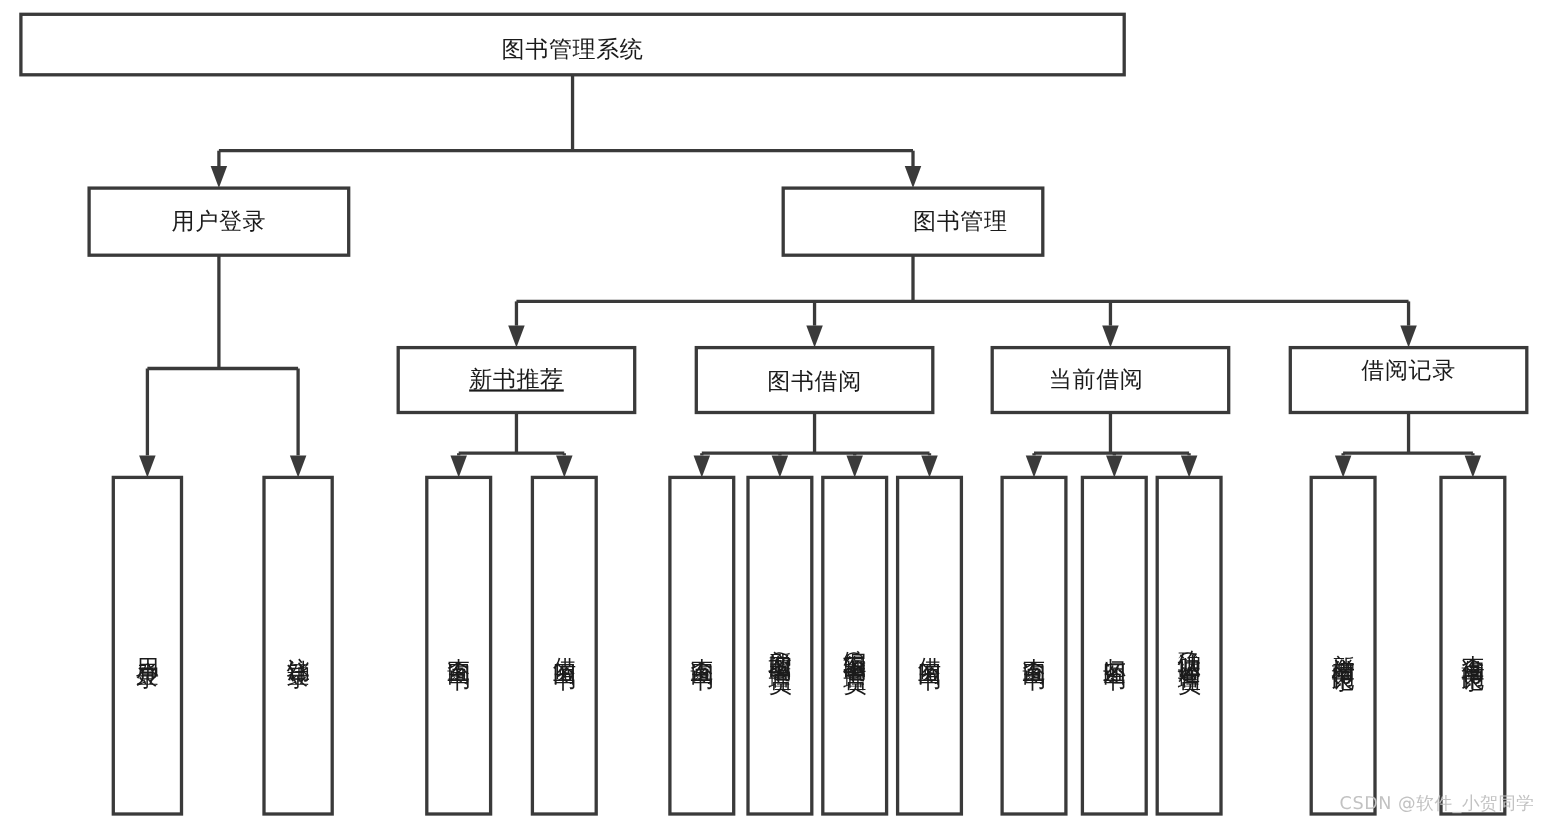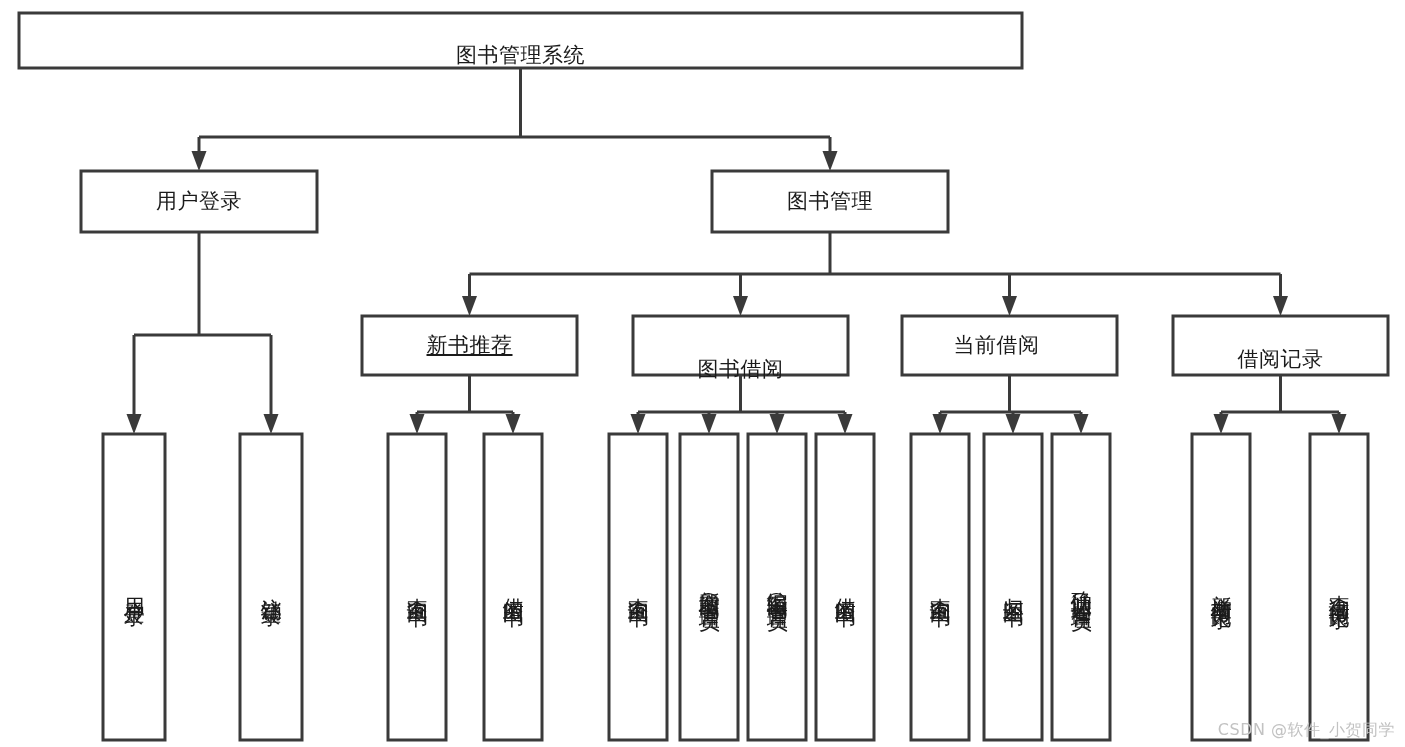--- a/index.html
+++ b/index.html
@@ -156,27 +156,27 @@
         <rect x="816" y="434" width="58" height="306" class="node-box"></rect>
         <rect x="911" y="434" width="58" height="306" class="node-box"></rect>
         <rect x="984" y="434" width="58" height="306" class="node-box"></rect>
         <rect x="1052" y="434" width="58" height="306" class="node-box"></rect>
         <rect x="1192" y="434" width="58" height="306" class="node-box"></rect>
         <rect x="1310" y="434" width="58" height="306" class="node-box"></rect>
       </g>
   </svg>
 
   <div id="labels-layer">
-      <div class="node-label horizontal" style="left: 19px; top: 28px; width: 1003px; height: 55px;">图书管理系统</div>
+      <div class="node-label horizontal" style="left: 19px; top: 18px; width: 1003px; height: 55px;">图书管理系统</div>
       <div class="node-label horizontal" style="left: 81px; top: 171px; width: 236px; height: 61px;">用户登录</div>
-      <div class="node-label horizontal" style="left: 712px; top: 171px; width: 236px; height: 61px;">图书管理</div>
+      <div class="node-label horizontal" style="left: 712px; top: 171px; width: 236px; height: 61px; padding-left: 43px;">图书管理</div>
       <div class="node-label horizontal" style="left: 362px; top: 316px; width: 215px; height: 59px; text-decoration: underline;">新书推荐</div>
-      <div class="node-label horizontal" style="left: 633px; top: 334px; width: 215px; height: 71px;">图书借阅</div>
+      <div class="node-label horizontal" style="left: 633px; top: 312px; width: 215px; height: 71px;">图书借阅</div>
       <div class="node-label horizontal" style="left: 902px; top: 316px; width: 189px; height: 59px;">当前借阅</div>
-      <div class="node-label horizontal" style="left: 1173px; top: 330px; width: 215px; height: 59px;">借阅记录</div>
+      <div class="node-label horizontal" style="left: 1173px; top: 308px; width: 215px; height: 59px;">借阅记录</div>
       <div class="node-label vertical" style="left: 103px; top: 434px; width: 62px; height: 306px;">用户登录</div>
       <div class="node-label vertical" style="left: 240px; top: 434px; width: 62px; height: 306px;">注销登录</div>
       <div class="node-label vertical" style="left: 388px; top: 434px; width: 58px; height: 306px;">查询图书</div>
       <div class="node-label vertical" style="left: 484px; top: 434px; width: 58px; height: 306px;">借阅图书</div>
       <div class="node-label vertical" style="left: 609px; top: 434px; width: 58px; height: 306px;">查询图书</div>
       <div class="node-label vertical" style="left: 680px; top: 434px; width: 58px; height: 306px;">新增图书（管理员）</div>
       <div class="node-label vertical" style="left: 748px; top: 434px; width: 58px; height: 306px;">编辑图书（管理员）</div>
       <div class="node-label vertical" style="left: 816px; top: 434px; width: 58px; height: 306px;">借阅图书</div>
       <div class="node-label vertical" style="left: 911px; top: 434px; width: 58px; height: 306px;">查询图书</div>
       <div class="node-label vertical" style="left: 984px; top: 434px; width: 58px; height: 306px;">归还图书</div>

